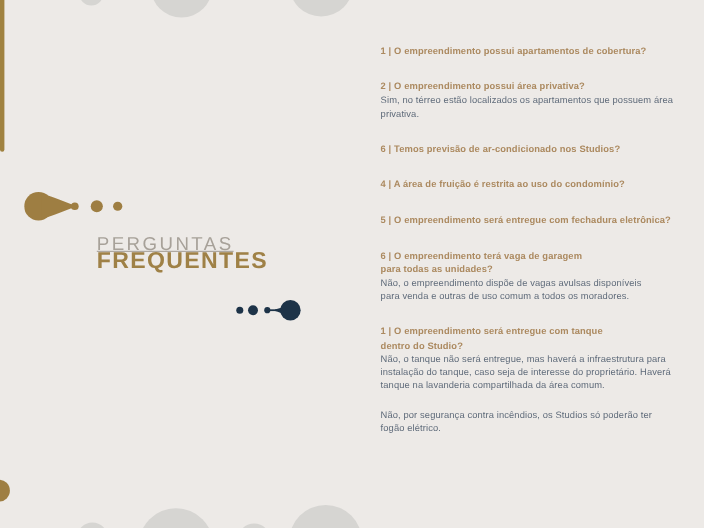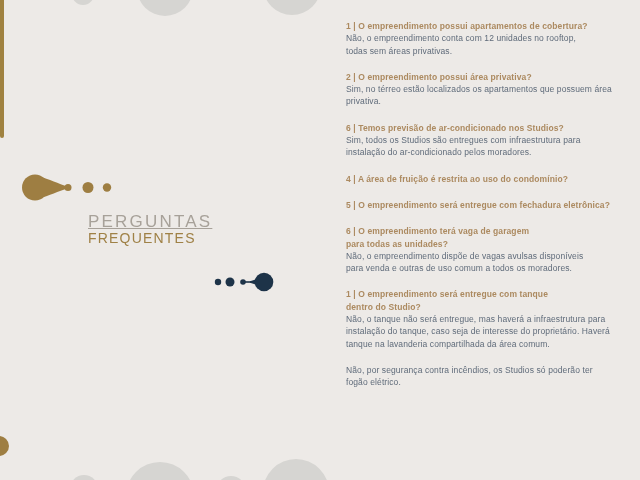--- a/index.html
+++ b/index.html
@@ -22,29 +22,29 @@
   .comet{position:absolute;}
   #gold-comet{left:22px;top:174px;}
   #navy-comet{left:212px;top:272px;}
   .title-block{
     position:absolute;left:88px;top:214px;line-height:16px;
   }
   .title-line1{
     font-size:17px;font-weight:500;letter-spacing:2.2px;color:#a7a199;text-decoration:underline;
   }
   .title-line2{
-    font-size:14px;font-weight:400;letter-spacing:1.2px;color:#9f8146;
+    font-size:21px;font-weight:700;letter-spacing:1.2px;color:#9f8146;
   }
   .faq-col{
     position:absolute;left:346px;top:20px;width:292px;
   }
   .faq-item{margin-bottom:14px;}
   .faq-q{
     font-size:8.5px;line-height:12.3px;font-weight:700;
-    color:#ac8a60;white-space:pre-line;letter-spacing:0.1px;
+    color:#ac8a60;white-space:pre-line;letter-spacing:0.1px;margin-top:20px;
   }
   .faq-a{
     font-size:8.5px;line-height:12.3px;font-weight:400;
     color:#5f6b7a;white-space:pre-line;letter-spacing:0.1px;
   }
 </style>
 </head>
 <body>
 
 <div id="stage">
@@ -79,32 +79,28 @@
     <circle cx="18" cy="10" r="4.5" fill="#1d3348"></circle>
     <circle cx="31" cy="10" r="2.8" fill="#1d3348"></circle>
     <rect x="31" y="9.2" width="14" height="1.6" fill="#1d3348"></rect>
     <path d="M38 9.3 C45 7.5, 49 5, 52 2 L52 18 C49 15, 45 12.5, 38 10.7 Z" fill="#1d3348"></path>
     <circle cx="52" cy="10" r="9.3" fill="#1d3348"></circle>
   </svg>
 
   <div class="faq-col" id="faq-list">
       <div class="faq-item">
         <div class="faq-q">1 | O empreendimento possui apartamentos de cobertura?</div>
-        <div class="faq-a">Não, o empreendimento conta com 12 unidades no rooftop,
-todas sem áreas privativas.</div>
       </div>
       <div class="faq-item">
         <div class="faq-q">2 | O empreendimento possui área privativa?</div>
         <div class="faq-a">Sim, no térreo estão localizados os apartamentos que possuem área
 privativa.</div>
       </div>
       <div class="faq-item">
         <div class="faq-q">6 |  Temos previsão de ar-condicionado nos Studios?</div>
-        <div class="faq-a">Sim, todos os Studios são entregues com infraestrutura para
-instalação do ar-condicionado pelos moradores.</div>
       </div>
       <div class="faq-item">
         <div class="faq-q">4 | A área de fruição é restrita ao uso do condomínio?</div>
       </div>
       <div class="faq-item">
         <div class="faq-q">5 | O empreendimento será entregue com fechadura eletrônica?</div>
       </div>
       <div class="faq-item">
         <div class="faq-q">6 | O empreendimento terá vaga de garagem
 para  todas as unidades?</div>

